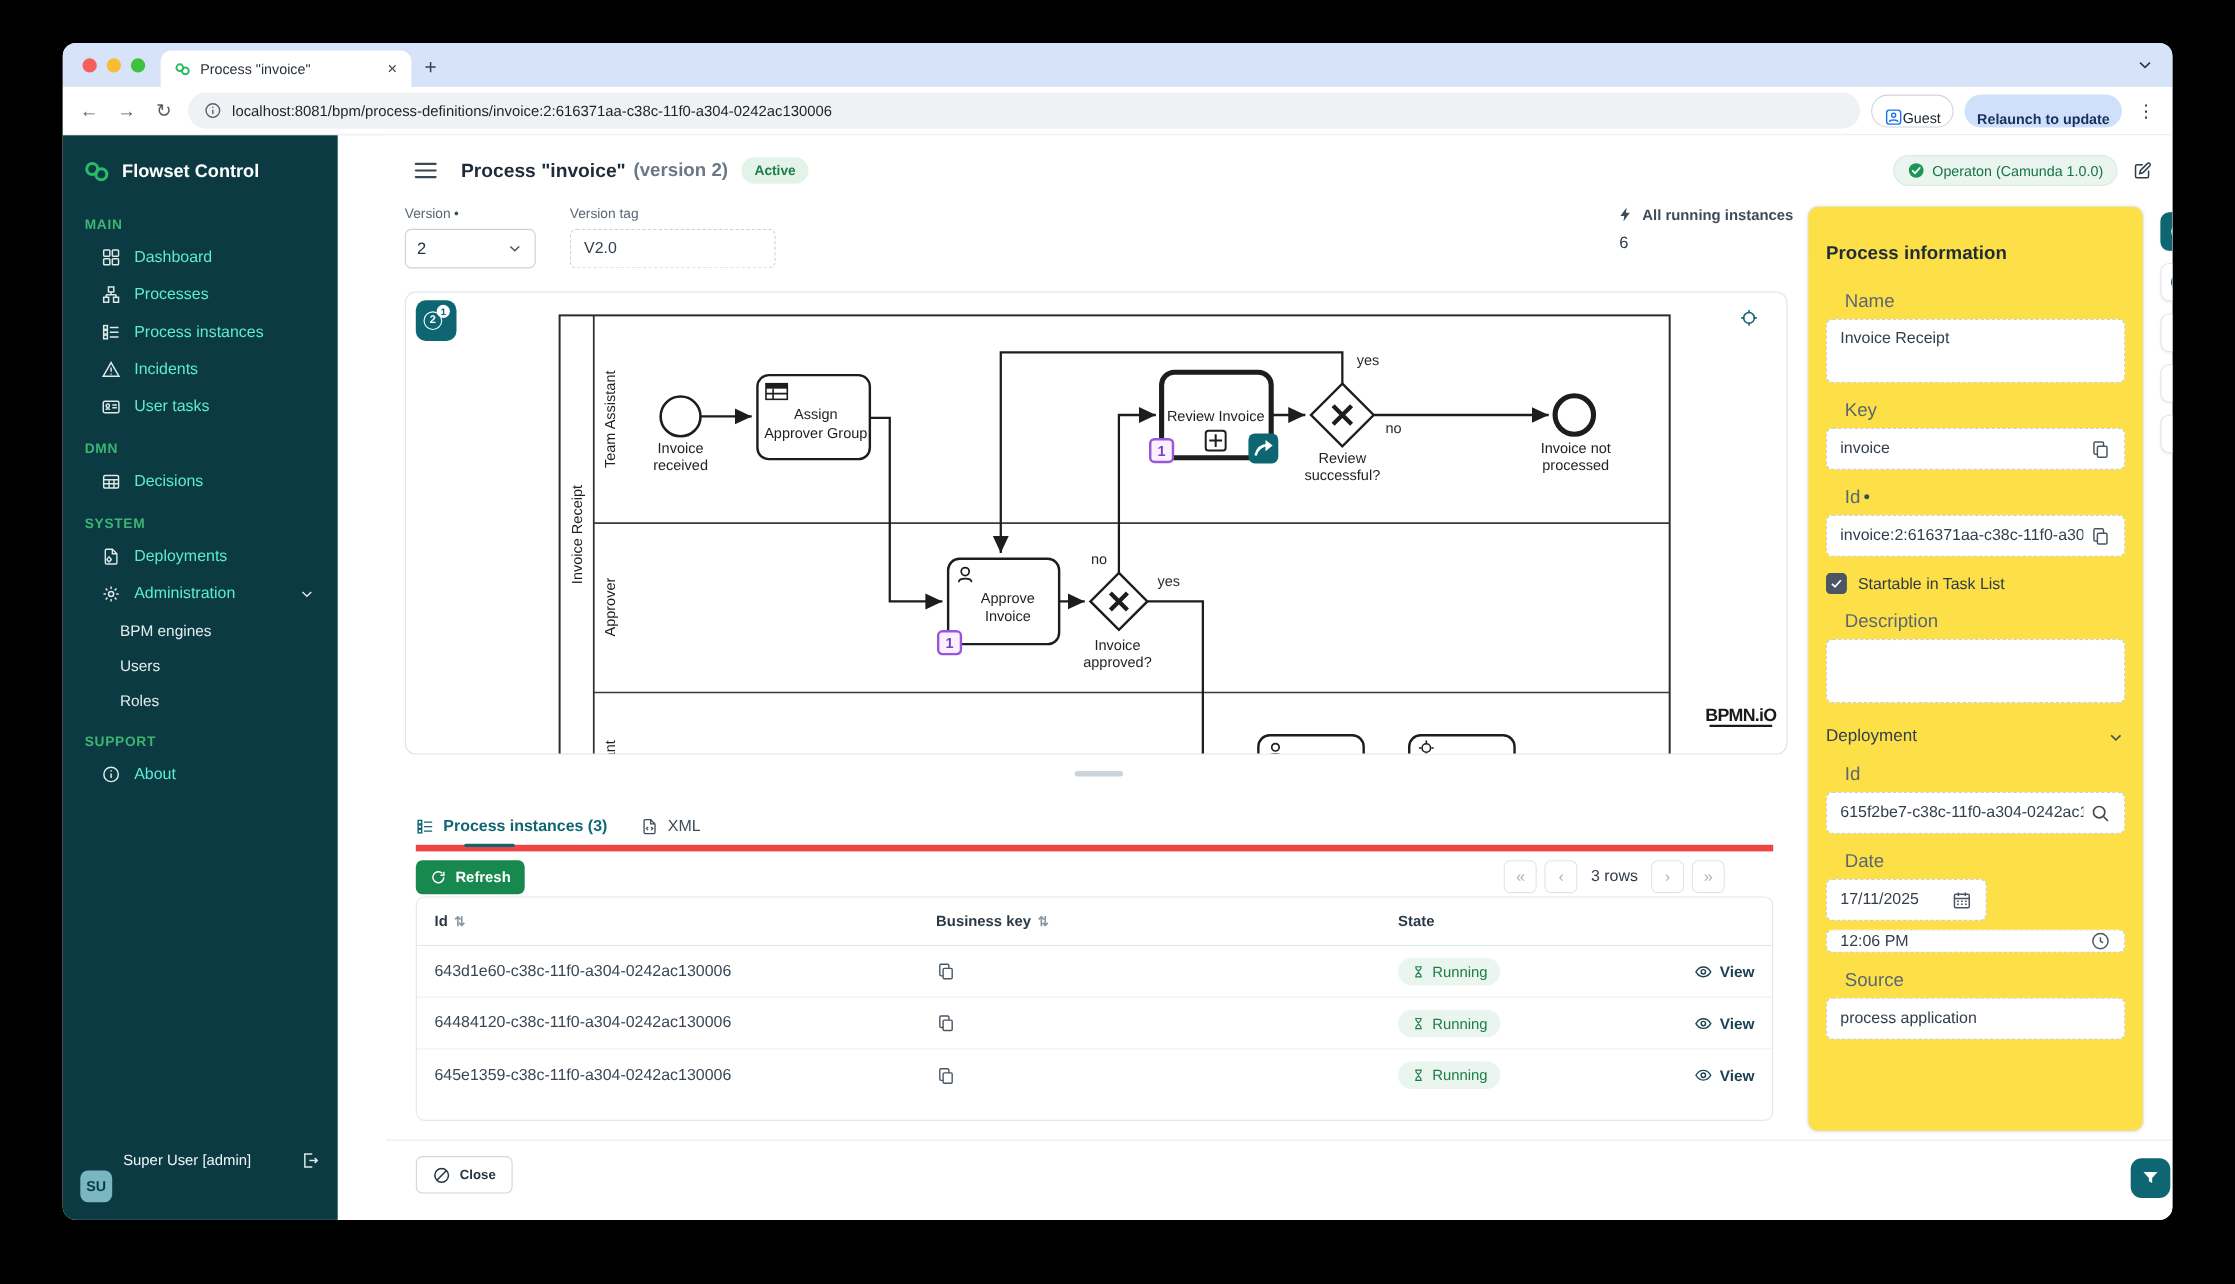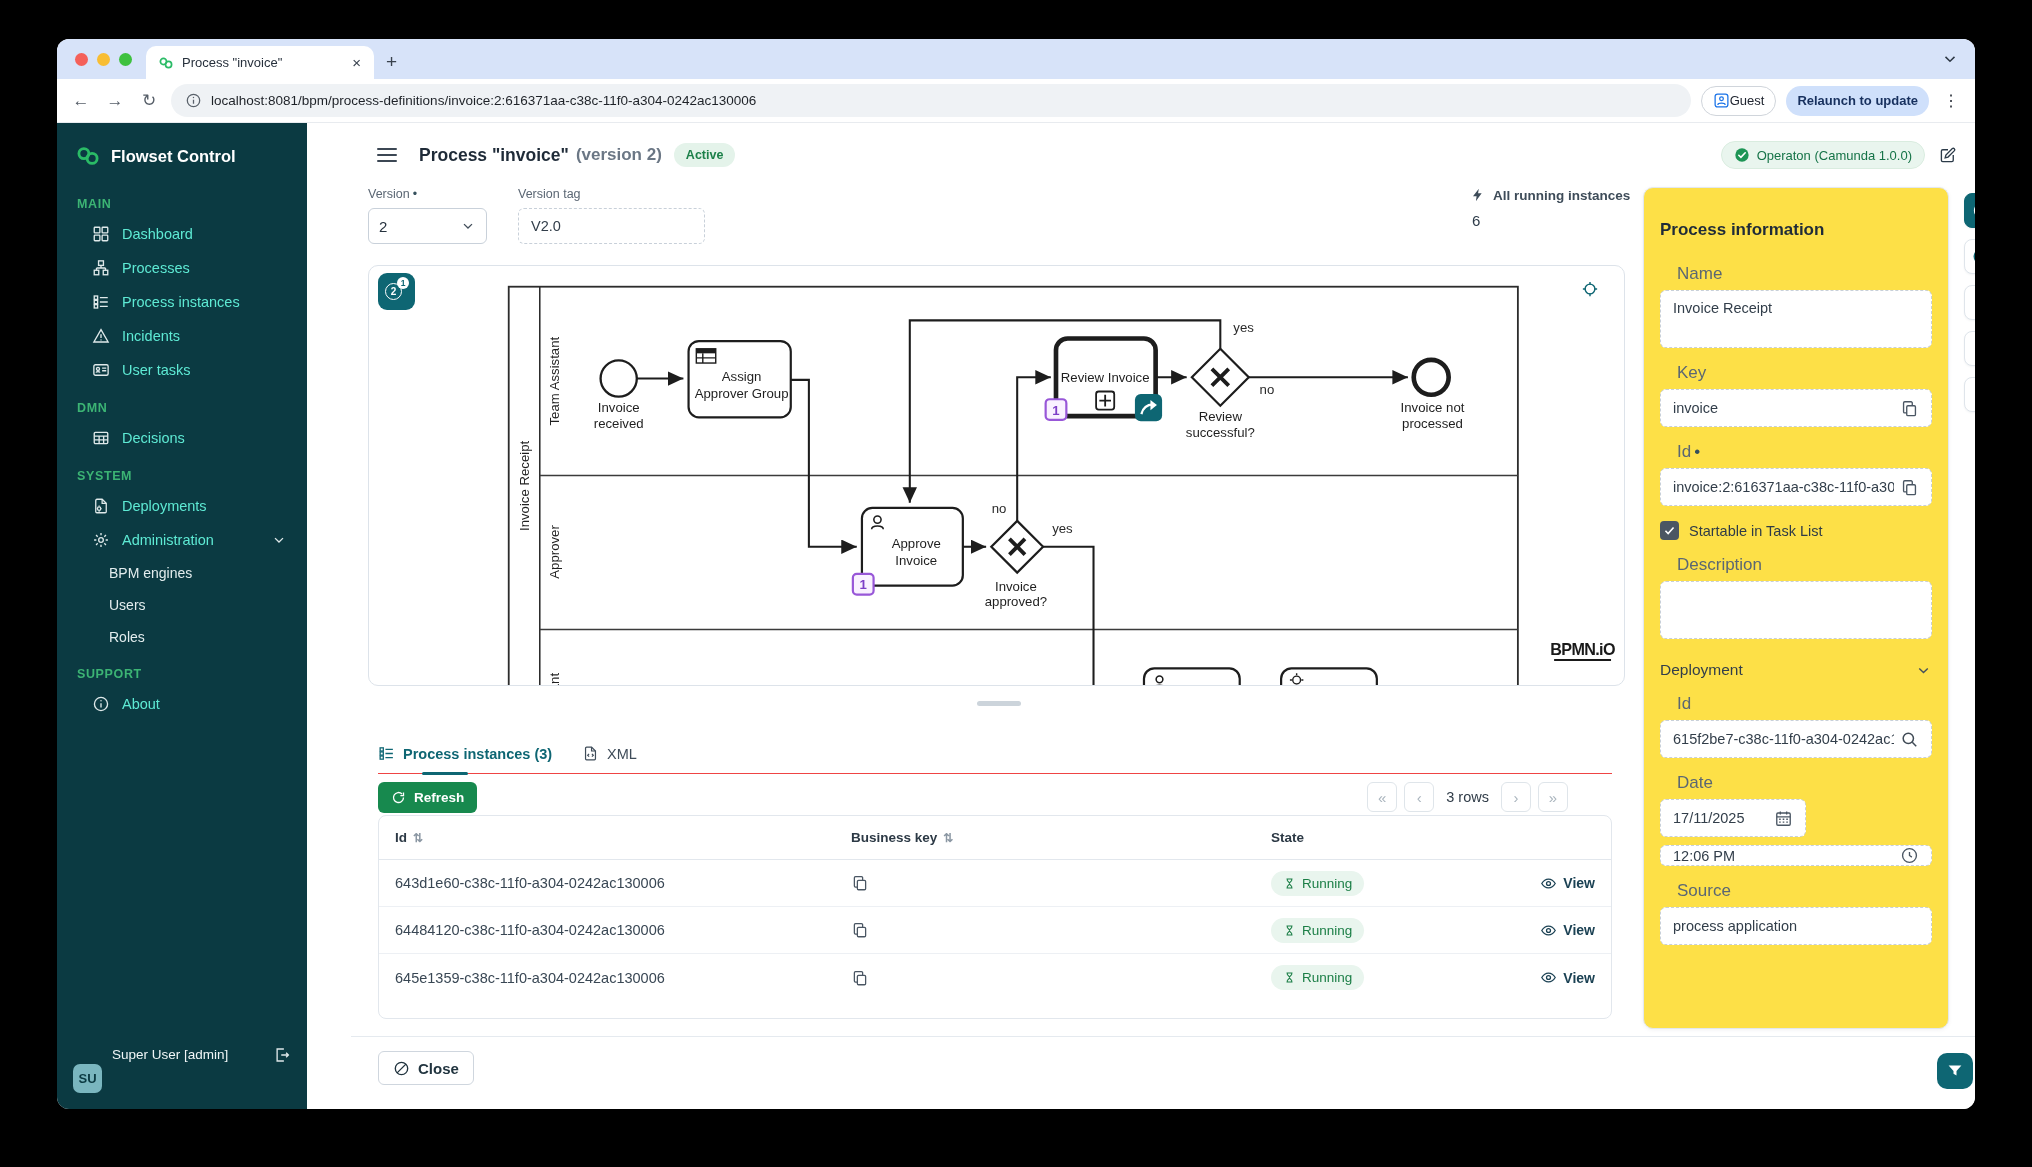--- a/index.html
+++ b/index.html
@@ -14,21 +14,21 @@
   .l-red{background:#f4605a;} .l-yel{background:#f8bd33;} .l-grn{background:#3ec13f;}
   .tab { width:228px; height:33px; background:#fff; border-radius:10px 10px 0 0; display:flex; align-items:center; gap:8px; padding:0 10px 0 12px; }
   .tab-title { flex:1; font-size:13px; color:#27303c; white-space:nowrap; overflow:hidden; }
   .tab-close { font-size:15px; color:#39424e; padding:0 3px; cursor:default; }
   .newtab { font-size:19px; color:#39424e; padding:0 12px 6px; }
   .tabsearch { position:absolute; right:16px; top:11px; color:#2f3a47; width:18px; height:18px; }
   .urlrow { height:44px; background:#fff; display:flex; align-items:center; padding:0 12px; gap:10px; border-bottom:1px solid #e8ebef; }
   .navic { font-size:17px; color:#565e68; width:24px; text-align:center; }
   .omnibox { flex:1; height:33px; background:#eff2f5; border-radius:17px; display:flex; align-items:center; gap:9px; padding:0 14px; }
   .omni-url { font-size:13.5px; color:#1e2228; white-space:nowrap; overflow:hidden; }
-  .chip { height:30px; border-radius:15px; display:flex; align-items:center; gap:0; padding:0 11px; font-size:13px; }
+  .chip { height:30px; border-radius:15px; display:flex; align-items:flex-end; gap:0; padding:0 11px; font-size:13px; }
   .guest { border:1px solid #d0d5db; color:#202530; }
   .relaunch { background:#cfe0fb; color:#17305e; font-weight:600; }
   .kebab { font-size:16px; color:#2b313a; padding:0 4px; }
 
   
   .app { display:flex; height:986px;gap:44px; }
   .sidebar { width:250px; background:#0b3a42; color:#eaf1f2; display:flex; flex-direction:column; padding:16px 0 12px; flex:none; }
   .brand { display:flex; align-items:center; gap:10px; padding:4px 18px 14px; }
   .brand-name { font-size:16.5px; font-weight:700; color:#fff; }
   .sec-label { padding:14px 20px 6px; font-size:12.5px; font-weight:700; letter-spacing:.05em; color:#3cb474; }
@@ -70,42 +70,42 @@
   .overlay-btn { position:absolute; left:9px; top:7px; width:37px; height:37px; background:#0e6673; border-radius:9px; z-index:3; }
   .ob-c1 { position:absolute; left:7px; top:10px; width:17px; height:17px; border:1.6px solid #fff; border-radius:50%; color:#fff; font-size:10px; font-weight:700; display:flex; align-items:center; justify-content:center; }
   .ob-c2 { position:absolute; right:6px; top:4px; width:12px; height:12px; background:#fff; border-radius:50%; color:#0e6673; font-size:8.5px; font-weight:700; display:flex; align-items:center; justify-content:center; }
   .crosshair { position:absolute; right:25px; top:14px; width:20px; height:20px; color:#0e6673; z-index:3; }
   .dg-card svg.bpmn { position:absolute; inset:0; }
 
   
   .handle { position:absolute; left:626px; top:578px; width:44px; height:5px; background:#ccd4db; border-radius:3px; }
 
   
-  .tabs-row { position:absolute; left:27px; top:611px; width:1234px; height:40px; border-bottom:1px solid #ef4444; display:flex; gap:30px; }
+  .tabs-row { position:absolute; left:27px; top:611px; width:1234px; height:40px; border-bottom:6px solid #ef4444; display:flex; gap:30px; }
   .btab { display:flex; align-items:center; gap:8px; font-size:14.5px; }
   .btab-active { color:#0e6673; font-weight:700; }
   .btab-idle { color:#3f4c59; }
   .tab-underline { position:absolute; left:44px; bottom:-2px; width:46px; height:3px; background:#0e6673; border-radius:2px; }
   .refresh-btn { position:absolute; left:27px; top:659px; height:31px; background:#17894e; color:#fff; border-radius:6px; display:flex; align-items:center; gap:8px; padding:0 13px; font-size:13.5px; font-weight:700; }
   .pager { position:absolute; right:407px; top:659px; display:flex; align-items:center; gap:7px; }
   .pg-btn { width:30px; height:30px; border:1px solid #dfe5ea; border-radius:6px; display:flex; align-items:center; justify-content:center; color:#a9b4bd; font-size:15px; background:#fff; }
   .pg-rows { font-size:14.5px; color:#2f3b47; padding:0 5px; }
 
   
   .tbl { position:absolute; left:27px; top:692px; width:1234px; height:204px; border:1px solid #e2e7ed; border-radius:8px; background:#fff; font-size:14.5px; color:#394754; }
   .trow { display:flex; align-items:center; height:47px; border-bottom:1px solid #edf0f4; padding:0 16px; }
   .thead { height:44px; font-size:13.5px; font-weight:700; color:#2c3945; border-bottom:1px solid #e2e7ed; }
   .c-id{width:38%; display:flex; align-items:center; gap:6px;} .c-bk{width:35%; display:flex; align-items:center; gap:6px;} .c-st{width:20%;} .c-ac{width:7%; display:flex; justify-content:flex-end;}
   .sortg { color:#8b97a3; font-size:12px; }
   .copyic { width:18px; height:18px; color:#4a5663; }
   .run-badge { display:inline-flex; align-items:center; gap:6px; background:#e9f5ee; color:#1b7e46; font-size:13.5px; padding:5px 12px; border-radius:15px; }
   .view-lnk { display:flex; align-items:center; gap:6px; color:#1c4254; font-weight:600; font-size:14px; }
 
   .bottom-div { position:absolute; left:0; top:913px; width:1668px; height:1px; background:#e5eaef; }
-  .close-btn { position:absolute; left:27px; top:928px; height:34px; border:1px solid #cfd6de; border-radius:6px; display:flex; align-items:center; gap:8px; padding:0 14px; font-size:15px; font-weight:600; color:#21343f; background:#fff; }
+  .close-btn { position:absolute; left:27px; top:928px; height:34px; border:1px solid #cfd6de; border-radius:6px; display:flex; align-items:center; gap:8px; padding:0 14px; font-size:12px; font-weight:600; color:#21343f; background:#fff; }
   .fab { position:absolute; right:2px; top:930px; width:36px; height:36px; background:#0e6673; border-radius:10px; display:flex; align-items:center; justify-content:center; color:#fff; }
 
   
   .pinfo { position:absolute; left:1292px; top:64px; width:306px; height:842px; background:#fde047; border:1px solid #e3e8ee; border-radius:10px; box-shadow:0 1px 4px rgba(20,40,60,.06); padding:32px 16px 0; overflow:hidden; }
   .pinfo h2 { font-size:17px; font-weight:700; color:#1f2b38; }
   .plabel { font-size:17px; color:#5b6773; margin:15px 17px 6px; display:flex; align-items:center; }
   .pin { height:38px; }
   .pin-tall { height:58px; align-items:flex-start; padding-top:9px; }
   .pin .val { flex:1; white-space:nowrap; overflow:hidden; }
   .pin .tic { width:19px; height:19px; color:#4a5663; flex:none; margin-left:6px; }

